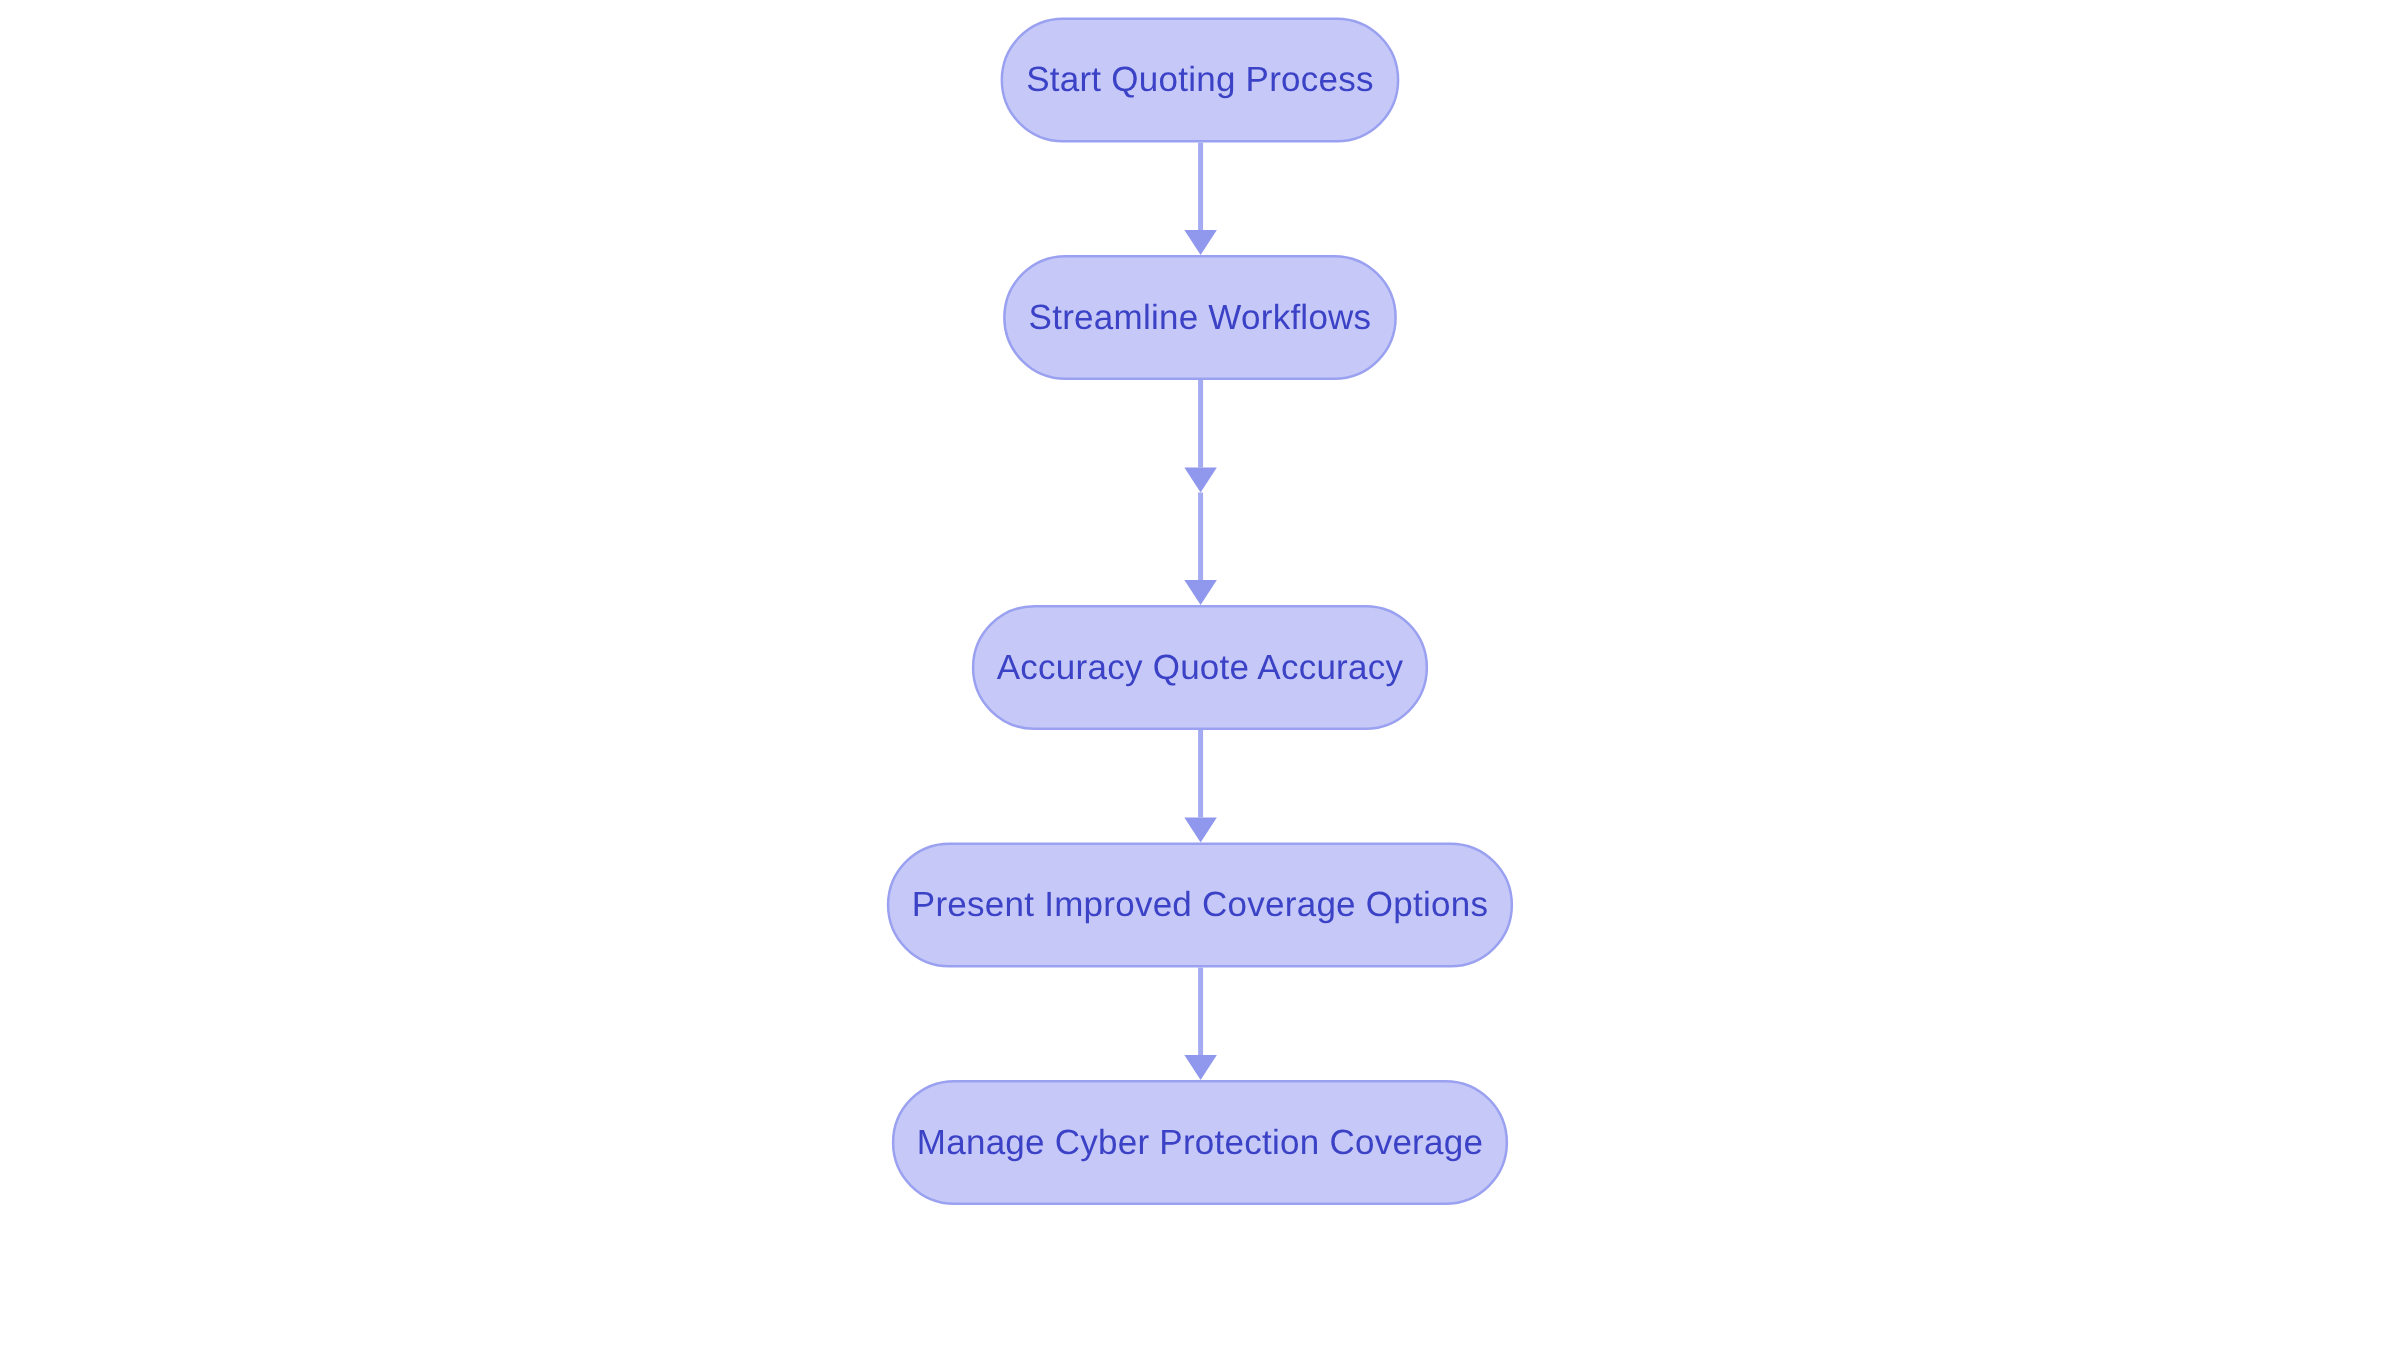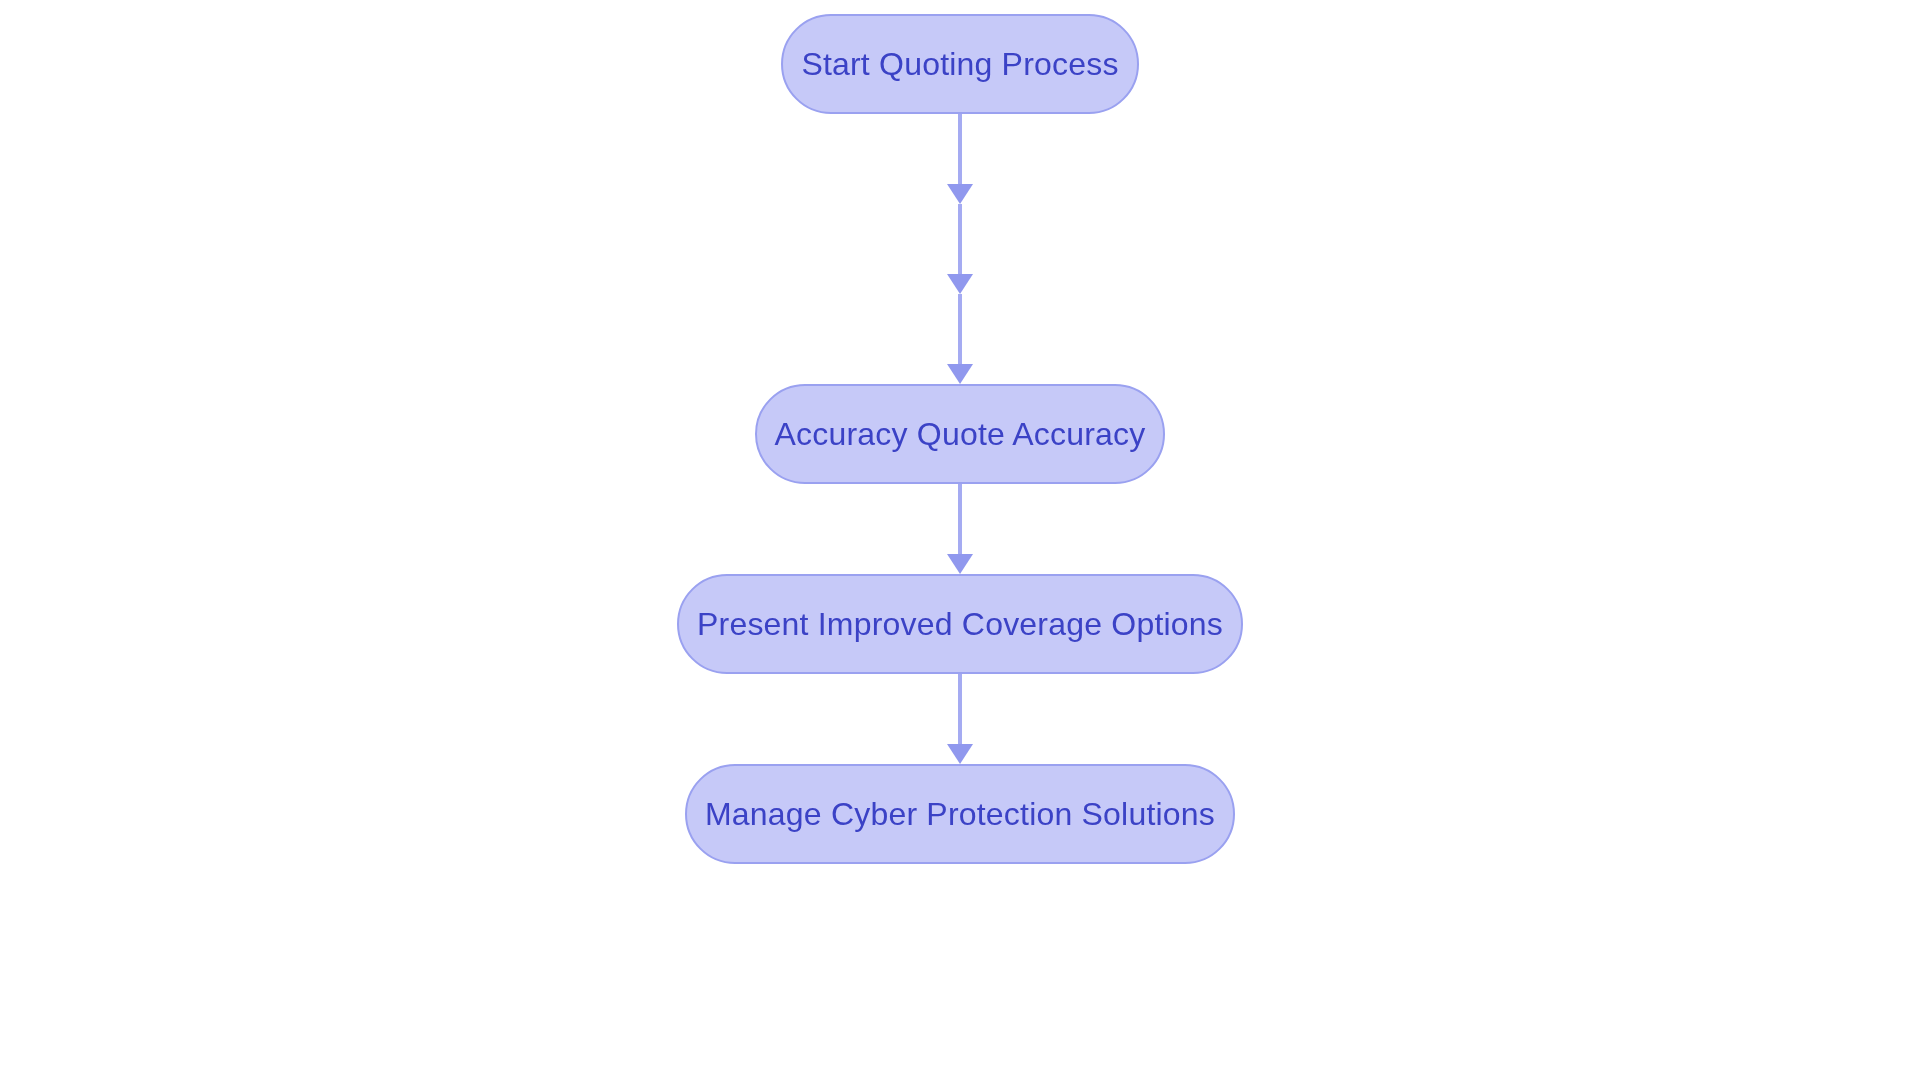--- a/index.html
+++ b/index.html
@@ -29,21 +29,21 @@
     box-sizing: border-box;
     display: flex;
     align-items: center;
     justify-content: center;
     padding: 0 18px;
     min-width: 300px;
     background: var(--node-fill, #c6c9f8);
     border: 2px solid var(--node-border, #9aa1f0);
     border-radius: 52px;
     color: var(--node-text, #3b42c6);
-    font-size: 32px;
+    font-size: 28px;
     letter-spacing: 0.2px;
     white-space: nowrap;
     text-align: left;
   }
   .arrow {
     height: 90px;
     display: flex;
     flex-direction: column;
     align-items: center;
     justify-content: flex-start;
@@ -70,20 +70,23 @@
 
     <div class="node">
       <span>Start Quoting Process</span>
     </div>
 
     <div class="arrow">
       <div class="arrow-line"></div>
       <div class="arrow-head"></div>
     </div>
 
+    <div class="node">
+      <span>Streamline Workflows</span>
+    </div>
 
     <div class="arrow">
       <div class="arrow-line"></div>
       <div class="arrow-head"></div>
     </div>
 
 
     <div class="arrow">
       <div class="arrow-line"></div>
       <div class="arrow-head"></div>
@@ -101,17 +104,17 @@
     <div class="node">
       <span>Present Improved Coverage Options</span>
     </div>
 
     <div class="arrow">
       <div class="arrow-line"></div>
       <div class="arrow-head"></div>
     </div>
 
     <div class="node">
-      <span>Manage Cyber Protection Solutions</span>
+      <span>Manage Cyber Protection Coverage</span>
     </div>
 
   </div>
 </div>
 
 </body></html>

